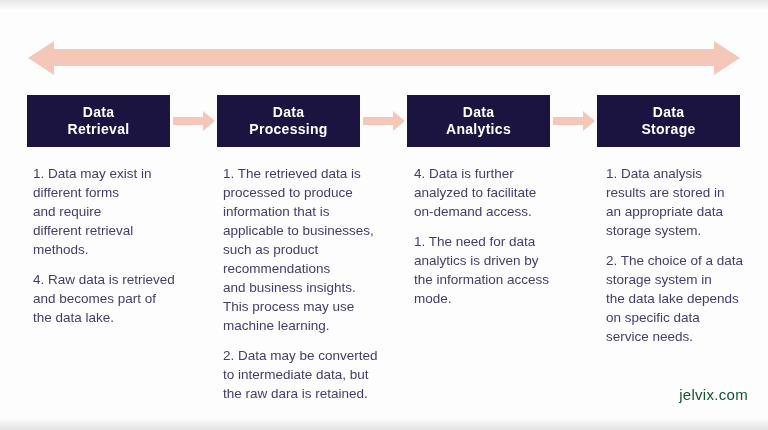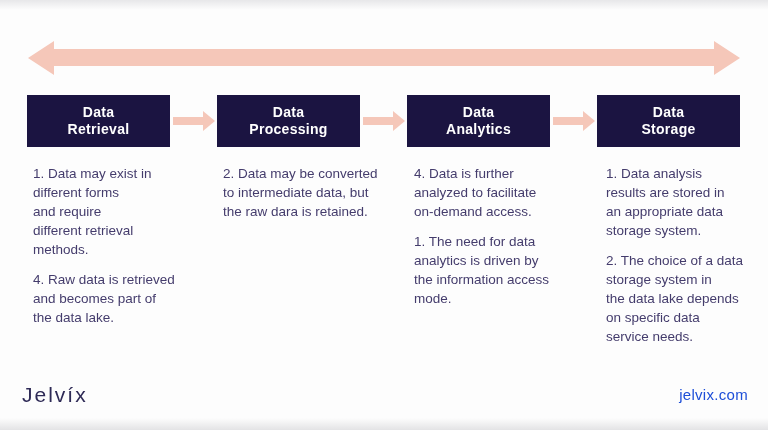--- a/index.html
+++ b/index.html
@@ -38,21 +38,21 @@
     border-left:12px solid #f5c7b9;}
 
   
   .stage-text{position:absolute;top:164px;width:186px;color:#443c6c;
     font-size:13.5px;line-height:19px;}
   .stage-text p{margin:0 0 11px 8px;white-space:pre-line;}
 
   
   .logo{position:absolute;left:22px;top:383px;font-size:21px;font-weight:normal;
     letter-spacing:2px;color:#2e2a56;}
-  .site{position:absolute;right:20px;top:386px;font-size:15px;color:#1d4ed8;letter-spacing:.3px;}
+  .site{position:absolute;right:20px;top:386px;font-size:15px;color:#14532d;letter-spacing:.3px;}
 </style>
 </head>
 <body>
 
 <div class="canvas">
   <div class="edge-top"></div>
   <div class="edge-bottom"></div>
 
   <div class="big-arrow">
     <div class="head-left"></div>
@@ -78,20 +78,29 @@
   <div class="mini-arrow" style="left:173px">
     <div class="shaft"></div>
       <div class="head"></div>
   </div>
 
   <div class="stage-box" style="left:217px">
     <span class="stage-title">Data
 Processing</span>
   </div>
   <div class="stage-text" style="left:215px">
+    <p>1. The retrieved data is
+processed to produce
+information that is
+applicable to businesses,
+such as product
+recommendations
+and business insights.
+This process may use
+machine learning.</p>
     <p>2. Data may be converted
 to intermediate data, but
 the raw dara is retained.</p>
   </div>
 
   <div class="mini-arrow" style="left:363px">
     <div class="shaft"></div>
       <div class="head"></div>
   </div>
 
@@ -123,15 +132,14 @@
 results are stored in
 an appropriate data
 storage system.</p>
     <p>2. The choice of a data
 storage system in
 the data lake depends
 on specific data
 service needs.</p>
   </div>
 
-  <div class="logo">Jelvíx</div>
   <div class="site">jelvix.com</div>
 </div>
 
 </body></html>

